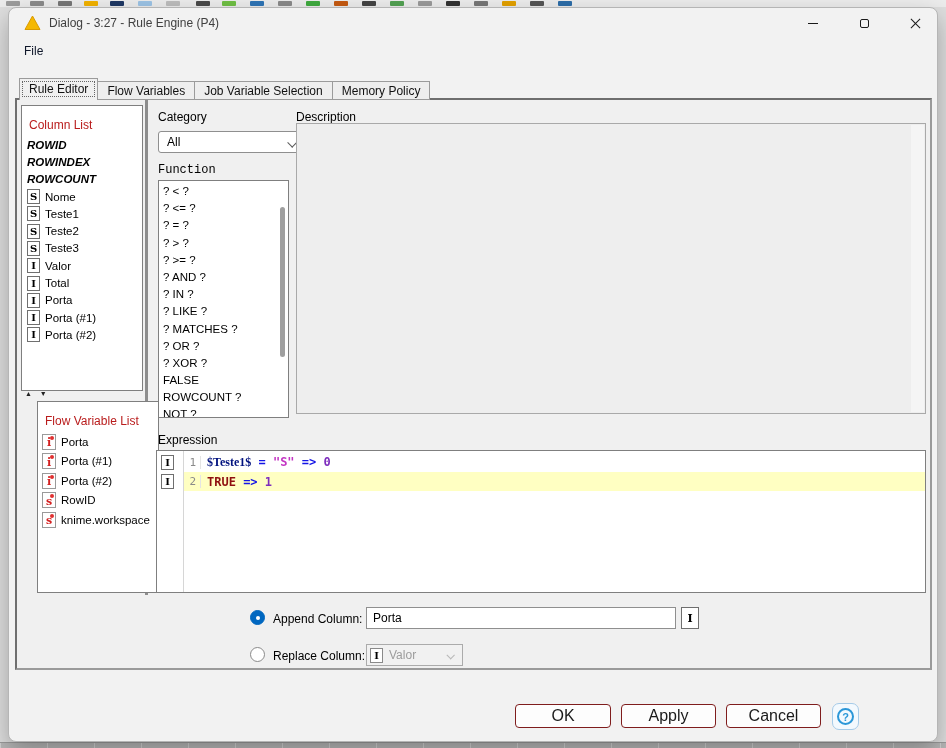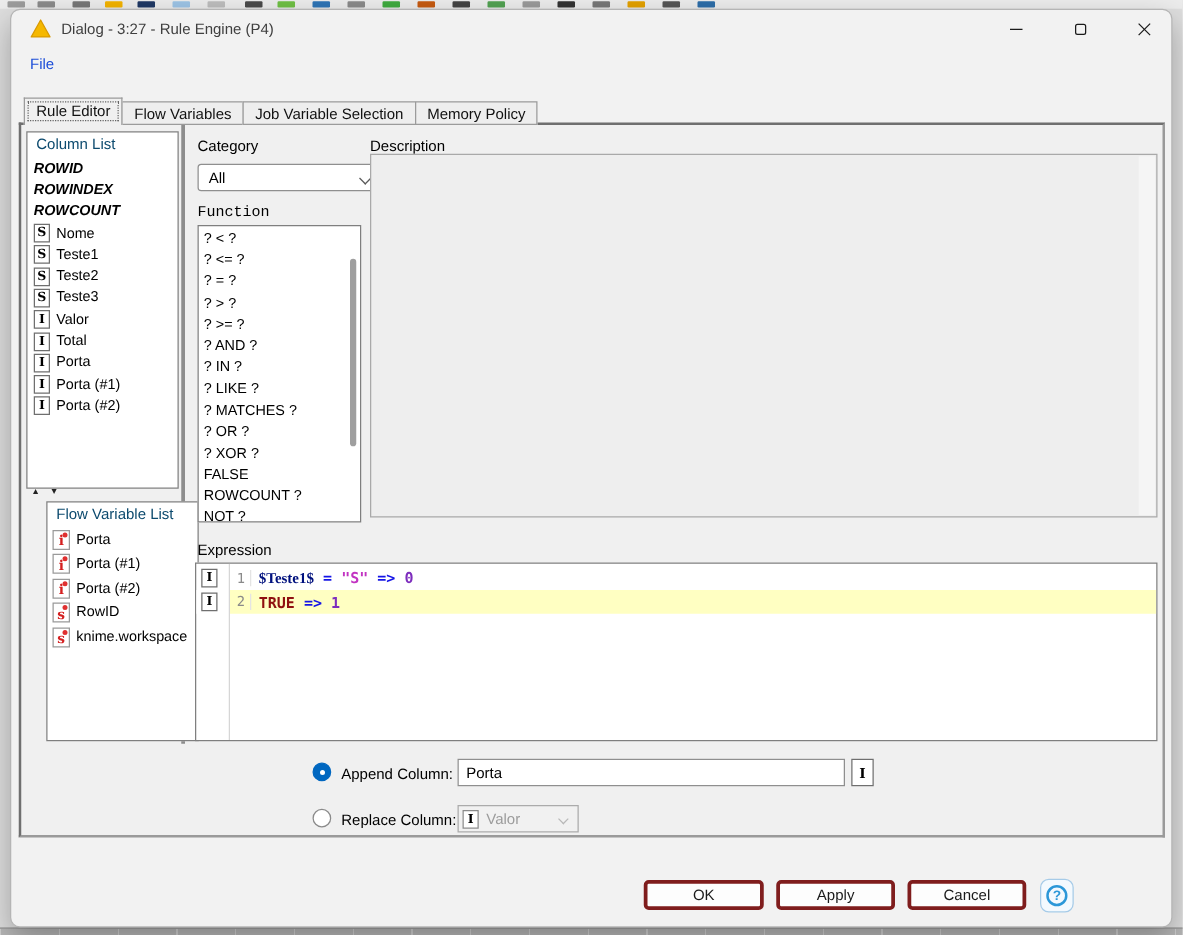--- a/index.html
+++ b/index.html
@@ -26,38 +26,38 @@
   .title-text { position:absolute; left:40px; top:8px; font-size:12px; color:#404040; white-space:nowrap; }
   .winbtn { position:absolute; top:1px; width:46px; height:28px; display:flex; align-items:center; justify-content:center; }
   .winbtn.min { left:781px; } .winbtn.max { left:832px; } .winbtn.close { left:883px; border-top-right-radius:7px; }
   .glyph-min { width:10px; height:1px; background:#1a1a1a; }
   .glyph-max { width:9px; height:9px; border:1px solid #1a1a1a; border-radius:2px; }
   .glyph-close { position:relative; width:11px; height:11px; }
   .glyph-close::before, .glyph-close::after { content:""; position:absolute; left:-1px; top:5px; width:13px; height:1px; background:#1a1a1a; }
   .glyph-close::before { transform:rotate(45deg); } .glyph-close::after { transform:rotate(-45deg); }
 
   .menubar { position:absolute; left:0; top:30px; right:0; height:26px; }
-  .menu-file { position:absolute; left:9px; top:4px; padding:2px 6px; font-size:12px; color:#1d4ed8; }
+  .menu-file { position:absolute; left:9px; top:4px; padding:2px 6px; font-size:12px; color:#0f172a; }
 
   
   .tabrow { position:absolute; left:10px; top:70px; height:22px; display:flex; align-items:flex-end; z-index:3; }
   .tab { height:19px; line-height:18px; padding:0 9px; font-size:12px; color:#111; background:#eeeeee;
     border:1px solid #9b9b9b; margin-right:-1px; white-space:nowrap; }
   .tab.active { position:relative; height:22px; line-height:20px; background:#f0f0f0; border-bottom:none; z-index:4; }
   .tab.active::after { content:""; position:absolute; inset:2px 2px 3px 2px; border:1px dotted #666; pointer-events:none; }
 
   
   .main { position:absolute; left:6px; top:90px; width:917px; height:572px; background:#f0f0f0;
     border:2px solid; border-color:#6f6f6f #9a9a9a #9a9a9a #6f6f6f; z-index:2; }
   .v-divider { position:absolute; left:128px; top:0; width:3px; height:495px; background:#8d8d8d; }
 
   .panel-box { position:absolute; background:#fff; border:1px solid #7f7f7f; overflow:hidden; }
   .box-columns { left:4px; top:5px; width:122px; height:286px; }
   .box-flowvars { left:20px; top:301px; width:122px; height:192px; }
-  .box-title { font-size:12px; color:#0c4a6e; padding:2px 0 4px 7px; white-space:nowrap; }
+  .box-title { font-size:12px; color:#b91c1c; padding:12px 0 4px 7px; white-space:nowrap; }
 
   .li-row { display:flex; align-items:center; height:17.3px; padding-left:5px; font-size:11.5px; color:#000; white-space:nowrap; }
   .li-row.special .li-label { font-style:italic; font-weight:700; }
   .type-box { flex:none; width:13px; height:15px; border:1px solid #6f6f6f; background:#fff; display:flex; align-items:center; justify-content:center;
     font-family:"DejaVu Serif", serif; font-weight:700; font-size:10px; color:#000; margin-right:5px; }
 
   .splitter-arrows { position:absolute; left:8px; top:289px; font-size:7px; color:#222; letter-spacing:3px; line-height:10px; }
 
   .fv-row { display:flex; align-items:center; height:19.5px; padding-left:4px; font-size:11.5px; color:#000; white-space:nowrap; }
   .fv-box { flex:none; position:relative; width:14px; height:16px; border:1px solid #9a9a9a; background:#fff; margin-right:5px;
@@ -111,22 +111,22 @@
   .type-btn { position:absolute; left:664px; top:507px; width:18px; height:22px; background:#fff; border:1px solid #6f6f6f;
     display:flex; align-items:center; justify-content:center; font-family:"DejaVu Serif", serif; font-weight:700; font-size:11px; color:#000; }
 
   .combo-disabled { position:absolute; left:349px; top:544px; width:97px; height:22px; background:#f1f1f1; border:1px solid #ababab;
     display:flex; align-items:center; padding:0 3px; }
   .combo-disabled .type-box { border-color:#8a8a8a; }
   .combo-value { font-size:12px; color:#9c9c9c; margin-left:1px; }
   .combo-chev { position:absolute; right:9px; top:8px; width:6px; height:6px; border-right:1.4px solid #b8b8b8; border-bottom:1.4px solid #b8b8b8; transform:rotate(45deg) translateY(-1px); }
 
   
-  .btn { position:absolute; top:696px; height:24px; background:#fdfdfd; border:3px solid #7f1d1d; border-radius:4px;
-    display:flex; align-items:center; justify-content:center; font-size:12px; color:#1a1a1a; }
+  .btn { position:absolute; top:696px; height:24px; background:#fdfdfd; border:1px solid #7f1d1d; border-radius:4px;
+    display:flex; align-items:center; justify-content:center; font-size:16px; color:#1a1a1a; }
   .btn-ok { left:506px; width:96px; }
   .btn-apply { left:612px; width:95px; }
   .btn-cancel { left:717px; width:95px; }
   .btn-help { position:absolute; left:823px; top:695px; width:27px; height:27px; border:1px solid #a6cbe8; border-radius:7px; background:#f3f9fe;
     display:flex; align-items:center; justify-content:center; }
   .help-circle { width:17px; height:17px; border-radius:50%; border:2px solid #2b97d8; display:flex; align-items:center; justify-content:center;
     font-size:11px; font-weight:700; color:#2b97d8; }
 </style>
 </head>
 <body>

